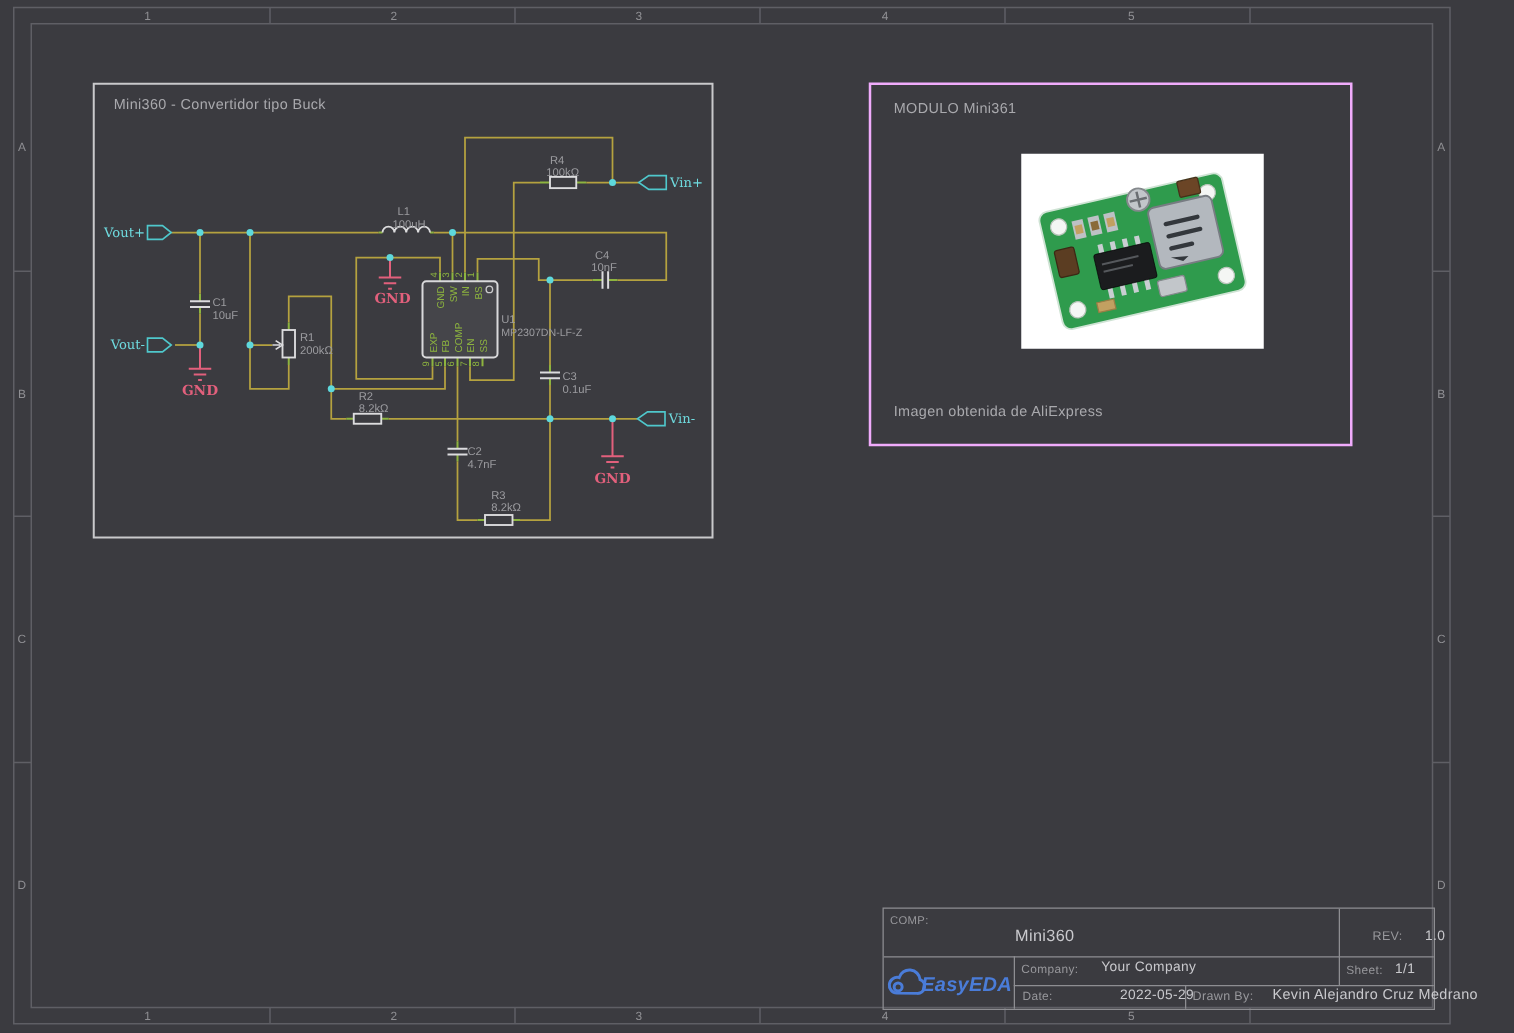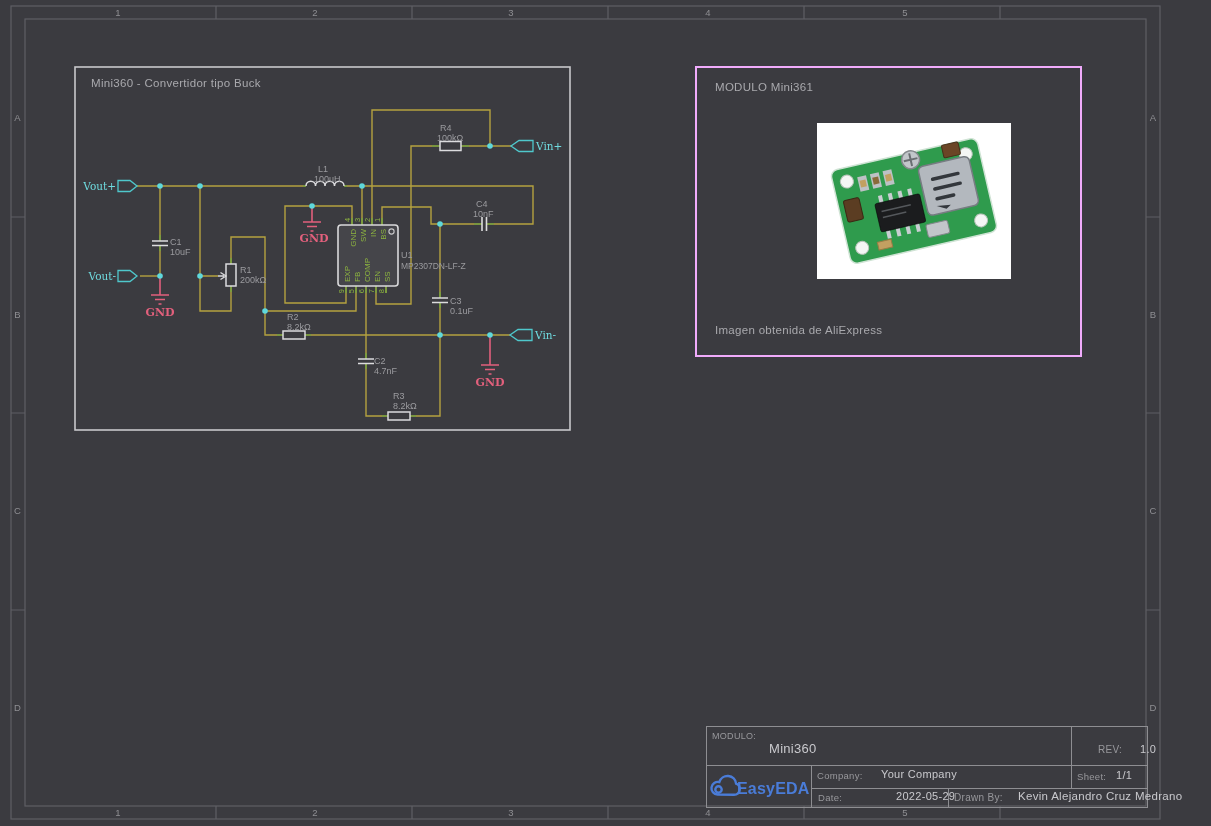--- a/index.html
+++ b/index.html
@@ -16,24 +16,24 @@
   }
   .module-title{position:absolute;left:18px;top:13px;font-size:11.5px;color:#a9a9ad;letter-spacing:.3px;}
   .module-caption{position:absolute;left:18px;top:256px;font-size:11.5px;color:#a9a9ad;letter-spacing:.3px;}
   .module-photo{position:absolute;left:120px;top:55px;width:194px;height:156px;background:#ffffff;}
   
   .tb{position:absolute;left:706px;top:726px;width:440px;height:80px;
       border:1px solid #8e8e92;box-sizing:content-box;color:#98989c;}
   .tb .hline,.tb .vline{position:absolute;background:#8e8e92;}
   .tb-label{position:absolute;font-size:9px;color:#98989c;letter-spacing:.3px;}
   .tb-value{position:absolute;font-size:11px;color:#c9c9cd;letter-spacing:.3px;white-space:nowrap;}
-  .tb-title{font-size:13px;}
+  .tb-title{font-size:13px;margin-left:43px;}
   .logo{position:absolute;left:0;top:38px;width:104px;height:42px;}
   .logo-text{
-    position:absolute;left:30px;top:15px;font-size:16px;font-weight:bold;
+    position:absolute;left:30px;top:15px;font-size:16px;font-weight:bold;font-style:italic;
     color:#4a7cd8;letter-spacing:.2px;
   }
 </style>
 </head>
 <body>
 
 <div class="screen">
 
   <svg class="draw-layer" width="1211" height="826" viewBox="0 0 1211 826">
 
@@ -270,21 +270,21 @@
     <span class="module-caption">Imagen obtenida de AliExpress</span>
   </div>
 
   <div class="tb">
     <div class="hline" style="left:0;top:38px;width:440px;height:1px;"></div>
     <div class="hline" style="left:104px;top:61px;width:336px;height:1px;"></div>
     <div class="vline" style="left:364px;top:0;width:1px;height:61px;"></div>
     <div class="vline" style="left:104px;top:38px;width:1px;height:42px;"></div>
     <div class="vline" style="left:241px;top:61px;width:1px;height:19px;"></div>
 
-    <span class="tb-label" style="left:5px;top:4px;">MODULO:</span>
+    <span class="tb-label" style="left:5px;top:4px;">COMP:</span>
     <span class="tb-value tb-title" style="left:62px;top:14px;">Mini360</span>
 
     <span class="tb-label" style="left:371px;top:17px;font-size:10px;padding-left:20px;">REV:</span>
     <span class="tb-value" style="left:405px;top:16px;margin-left:28px;">1.0</span>
 
     <div class="logo">
       <svg width="104" height="42" viewBox="0 0 104 42">
         <g stroke="#4a7cd8" stroke-width="2.4" fill="none" stroke-linecap="round">
           <path d="M10.5,29.5 a6.3,6.3 0 1 1 1.8,-12.4 a8.6,8.6 0 0 1 16.8,1.6 a5.7,5.7 0 0 1 -2.2,11 z"></path>
           <circle cx="11.5" cy="24.5" r="3.2"></circle>

